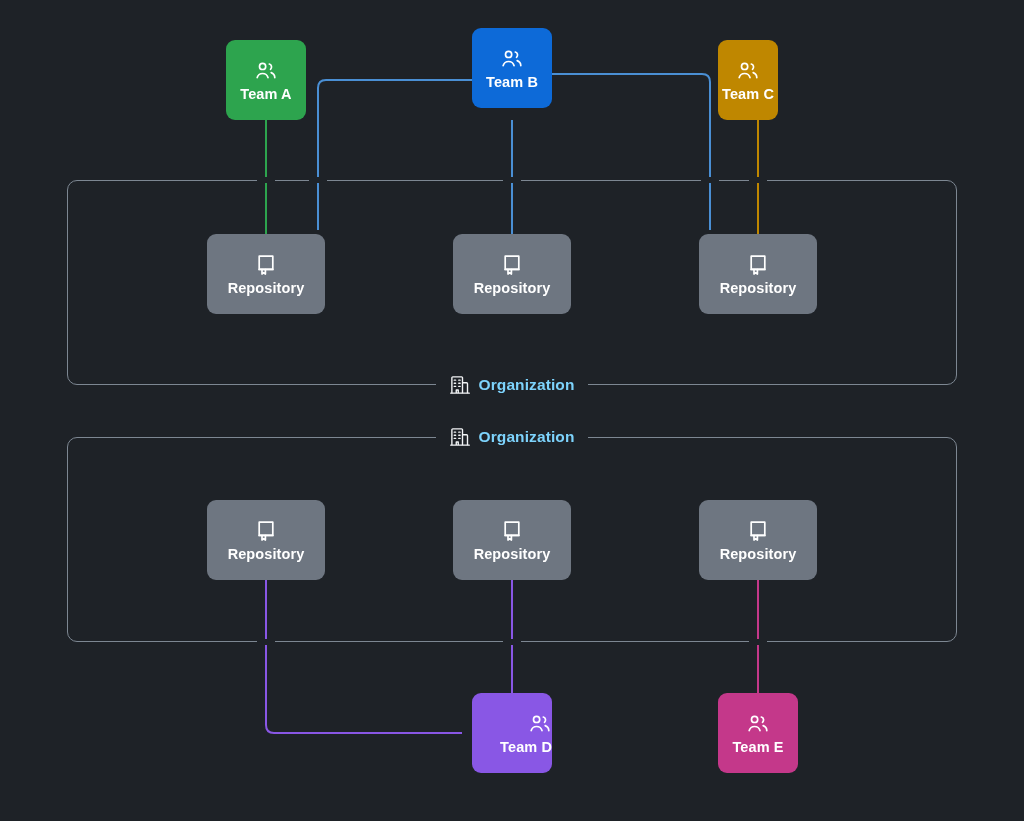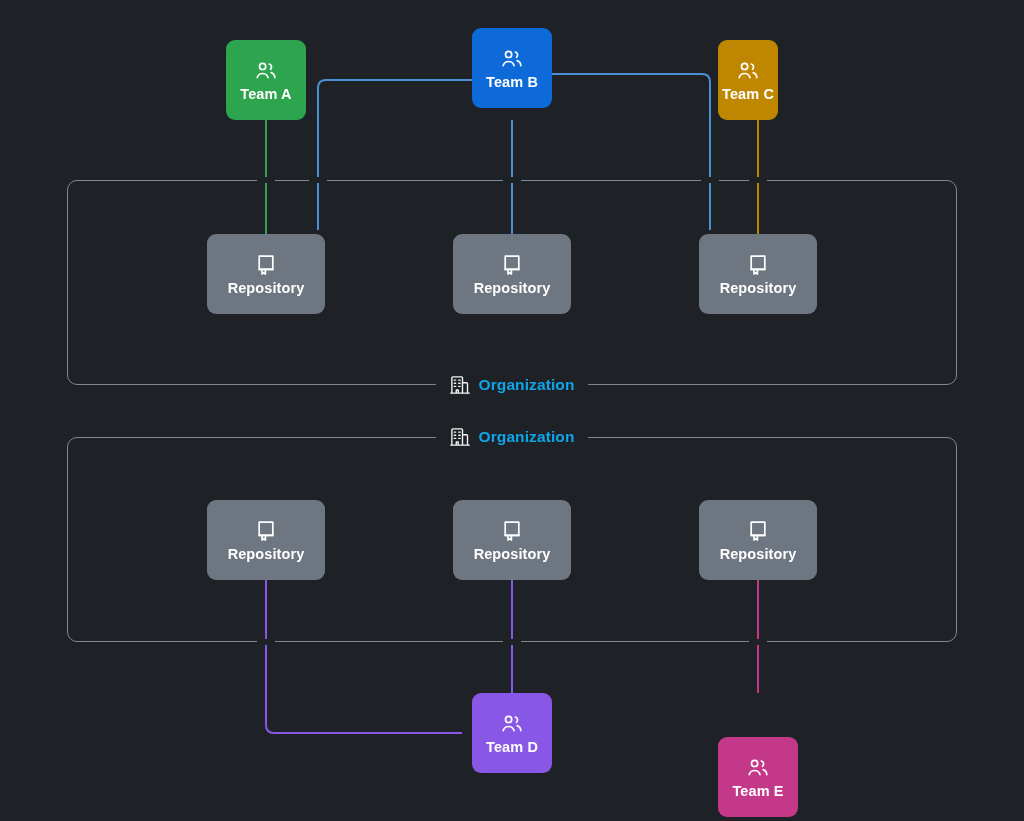--- a/index.html
+++ b/index.html
@@ -39,21 +39,21 @@
     position: absolute;
     display: flex;
     align-items: center;
     gap: 9px;
     background: #1e2227;
     padding: 0 12px;
     height: 26px;
     z-index: 6;
   }
   .org-label .org-text {
-    color: #0ea5e9;
+    color: #7dd3fc;
     font-size: 15.5px;
     font-weight: bold;
     letter-spacing: 0.1px;
     white-space: nowrap;
   }
   .org-icon {
     width: 20px;
     height: 20px;
     display: block;
   }
@@ -234,32 +234,32 @@
         <span>
           <svg class="node-icon" viewBox="0 0 24 24" fill="none" stroke="#ffffff" stroke-width="1.7" stroke-linecap="round" stroke-linejoin="round">
             <circle cx="8.6" cy="7.4" r="3.1"></circle>
             <path d="M3.2 18.6 a5.6 5.6 0 0 1 10.8 0"></path>
             <path d="M15.3 5.0 a3.1 3.1 0 0 1 1.2 5.3"></path>
             <path d="M17.2 13.6 a5.6 5.6 0 0 1 3.6 5.0"></path>
           </svg>
         </span>
         <span class="node-label">Team C</span>
       </div>
-      <div class="node team-node" style="left: 472px; top: 693px; width: 80px; height: 80px; background: rgb(137, 87, 229);">
+      <div class="node team-node" style="left: 472px; top: 693px; width: 80px; height: 80px; background: rgb(137, 87, 229); align-items: flex-end;">
         <span>
           <svg class="node-icon" viewBox="0 0 24 24" fill="none" stroke="#ffffff" stroke-width="1.7" stroke-linecap="round" stroke-linejoin="round">
             <circle cx="8.6" cy="7.4" r="3.1"></circle>
             <path d="M3.2 18.6 a5.6 5.6 0 0 1 10.8 0"></path>
             <path d="M15.3 5.0 a3.1 3.1 0 0 1 1.2 5.3"></path>
             <path d="M17.2 13.6 a5.6 5.6 0 0 1 3.6 5.0"></path>
           </svg>
         </span>
         <span class="node-label">Team D</span>
       </div>
-      <div class="node team-node" style="left: 718px; top: 693px; width: 80px; height: 80px; background: rgb(196, 56, 138); margin-top: 44px;">
+      <div class="node team-node" style="left: 718px; top: 693px; width: 80px; height: 80px; background: rgb(196, 56, 138);">
         <span>
           <svg class="node-icon" viewBox="0 0 24 24" fill="none" stroke="#ffffff" stroke-width="1.7" stroke-linecap="round" stroke-linejoin="round">
             <circle cx="8.6" cy="7.4" r="3.1"></circle>
             <path d="M3.2 18.6 a5.6 5.6 0 0 1 10.8 0"></path>
             <path d="M15.3 5.0 a3.1 3.1 0 0 1 1.2 5.3"></path>
             <path d="M17.2 13.6 a5.6 5.6 0 0 1 3.6 5.0"></path>
           </svg>
         </span>
         <span class="node-label">Team E</span>
       </div>

